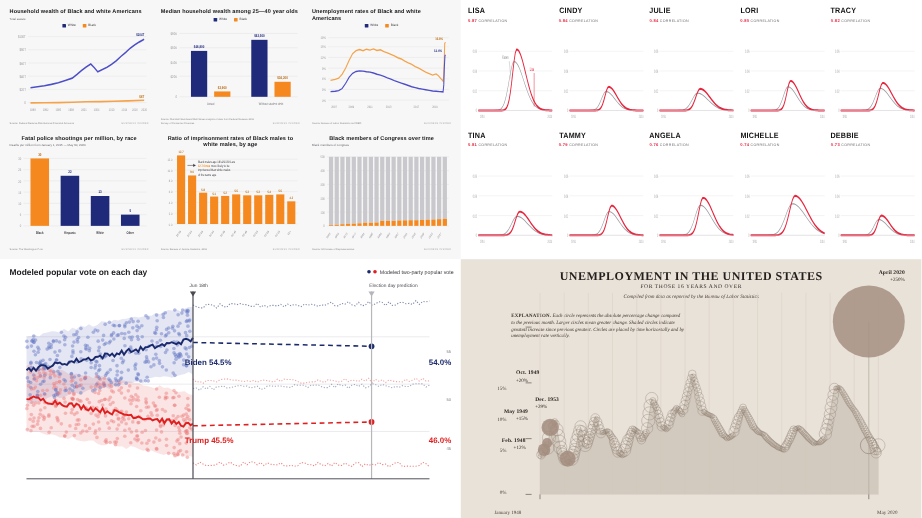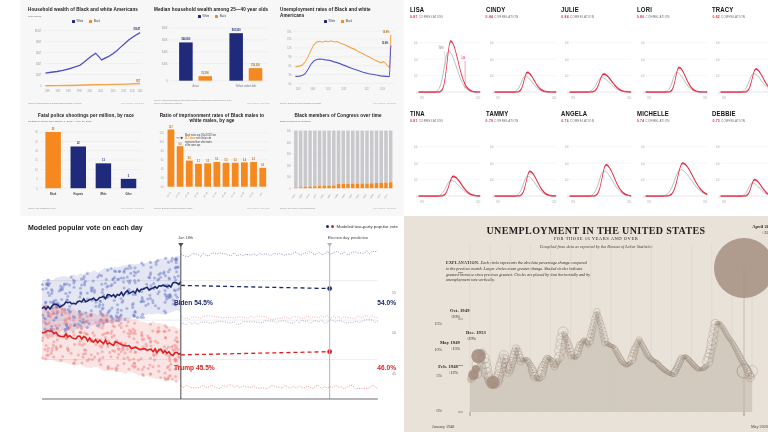--- a/index.html
+++ b/index.html
@@ -1,19 +1,19 @@
 <!DOCTYPE html>
 <html><head>
 <meta charset="utf-8">
 <style>
   html,body{margin:0;padding:0;}
   body{width:768px;height:432px;overflow:hidden;background:#fff;
        font-family:"Liberation Sans",sans-serif;}
   .collage{position:relative;width:668px;height:432px;display:grid;
-           grid-template-columns:384px 384px;grid-template-rows:216px 216px;padding-left:20px;}
+           grid-template-columns:384px 384px;grid-template-rows:216px 216px;}
   .panel{position:relative;overflow:hidden;}
 
   
   #p1{background:#f7f7f7;padding:0;}
   #p1 .grid6{position:absolute;inset:0;display:grid;
              grid-template-columns:1fr 1fr 1fr;grid-template-rows:1fr 1fr;
              gap:2px;padding:3px 4px 4px 4px;box-sizing:border-box;}
   .card{background:#f7f7f7;position:relative;display:flex;flex-direction:column;
         padding:2px 4px 0 4px;box-sizing:border-box;}
   .card h3{font-size:4.6px;margin:2px 0 0 0;font-weight:700;color:#18181b;

